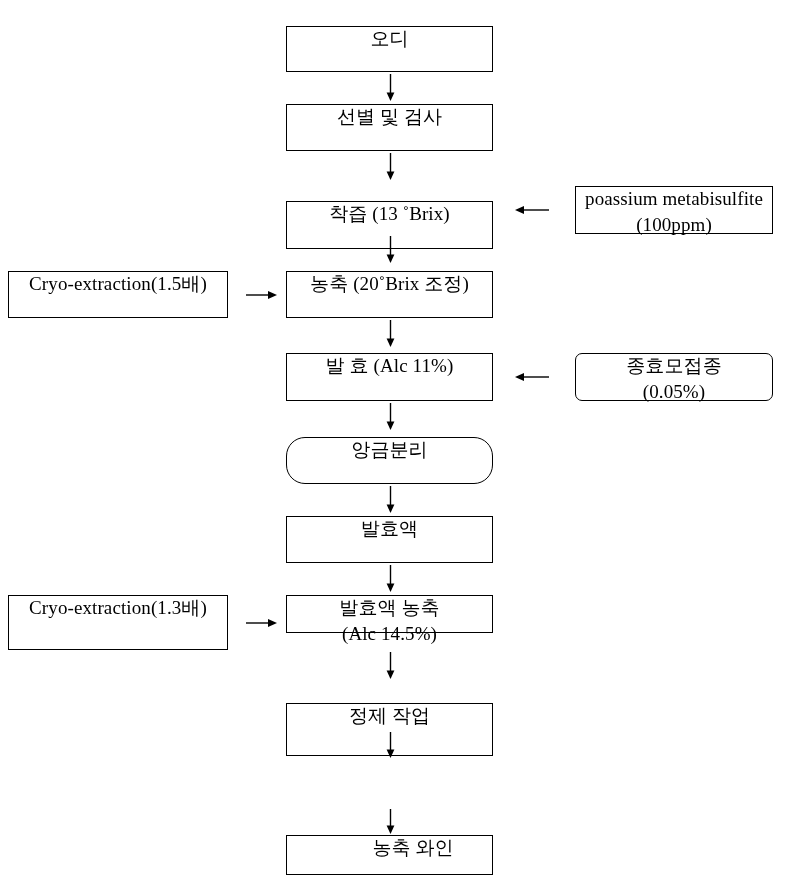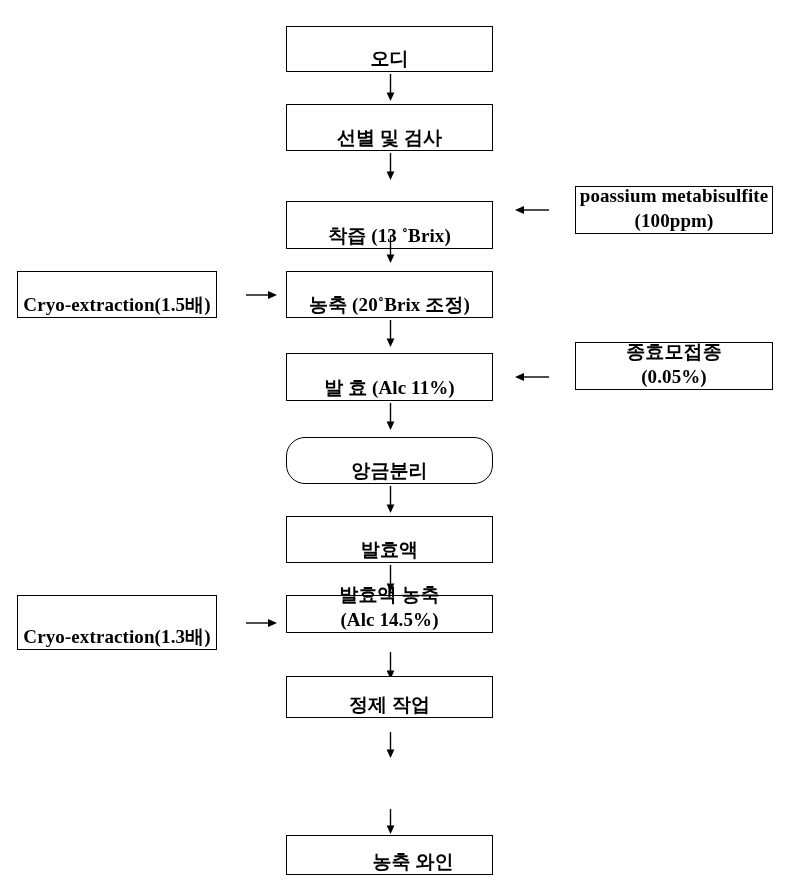--- a/index.html
+++ b/index.html
@@ -20,48 +20,47 @@
     overflow: hidden;
   }
   .node {
     position: absolute;
     box-sizing: border-box;
     border: 1.6px solid #000000;
     background: #ffffff;
     display: flex;
     flex-direction: column;
     align-items: center;
-    justify-content: flex-end;
+    justify-content: flex-start;
     text-align: center;
     line-height: 1.25;
     font-size: 19px;
     letter-spacing: 0.1px;
     white-space: nowrap;
-    font-weight: bold;
   }
   .node .line {
     display: block;
   }
   .node .line + .line {
     margin-top: 2px;
   }
   
   .main-node {
     left: 286px;
     width: 207px;
   }
   
   .side-node-right {
     left: 575px;
     width: 198px;
   }
   
   .side-node-left {
-    left: 17px;
-    width: 200px;
+    left: 8px;
+    width: 220px;
   }
   
   .arrow {
     position: absolute;
   }
   .arrow-down {
     left: 383px;
     width: 15px;
   }
   .arrow-down svg, .arrow-h svg {
@@ -166,21 +165,21 @@
     <span class="line">(Alc 14.5%)</span>
   </div>
 
   <div class="arrow arrow-down" style="top:652px;height:28px;">
     <svg width="15" height="28" viewBox="0 0 15 28" aria-hidden="true">
       <line x1="7.5" y1="0" x2="7.5" y2="21" stroke="#000" stroke-width="1.4"></line>
       <polygon points="7.5,27 3.6,18.5 11.4,18.5" fill="#000"></polygon>
     </svg>
   </div>
 
-  <div class="node main-node" style="top:676px;height:42px;">
+  <div class="node main-node" style="top:703px;height:53px;">
     <span class="line">정제 작업</span>
   </div>
 
   <div class="arrow arrow-down" style="top:732px;height:27px;">
     <svg width="15" height="27" viewBox="0 0 15 27" aria-hidden="true">
       <line x1="7.5" y1="0" x2="7.5" y2="20" stroke="#000" stroke-width="1.4"></line>
       <polygon points="7.5,26 3.6,17.5 11.4,17.5" fill="#000"></polygon>
     </svg>
   </div>
 
@@ -208,21 +207,21 @@
     <span class="line">(100ppm)</span>
   </div>
 
   <div class="arrow arrow-left" style="top:369px;">
     <svg width="36" height="16" viewBox="0 0 36 16" aria-hidden="true">
       <line x1="36" y1="8" x2="9" y2="8" stroke="#000" stroke-width="1.4"></line>
       <polygon points="2,8 11,4 11,12" fill="#000"></polygon>
     </svg>
   </div>
 
-  <div class="node side-node-right" style="top:342px;height:48px;">
+  <div class="node side-node-right" style="top:353px;height:48px;border-radius:7px;">
     <span class="line">종효모접종</span>
     <span class="line">(0.05%)</span>
   </div>
 
   <div class="node side-node-left" style="top:271px;height:47px;">
     <span class="line">Cryo-extraction(1.5배)</span>
   </div>
 
   <div class="arrow arrow-right" style="top:287px;">
     <svg width="32" height="16" viewBox="0 0 32 16" aria-hidden="true">

